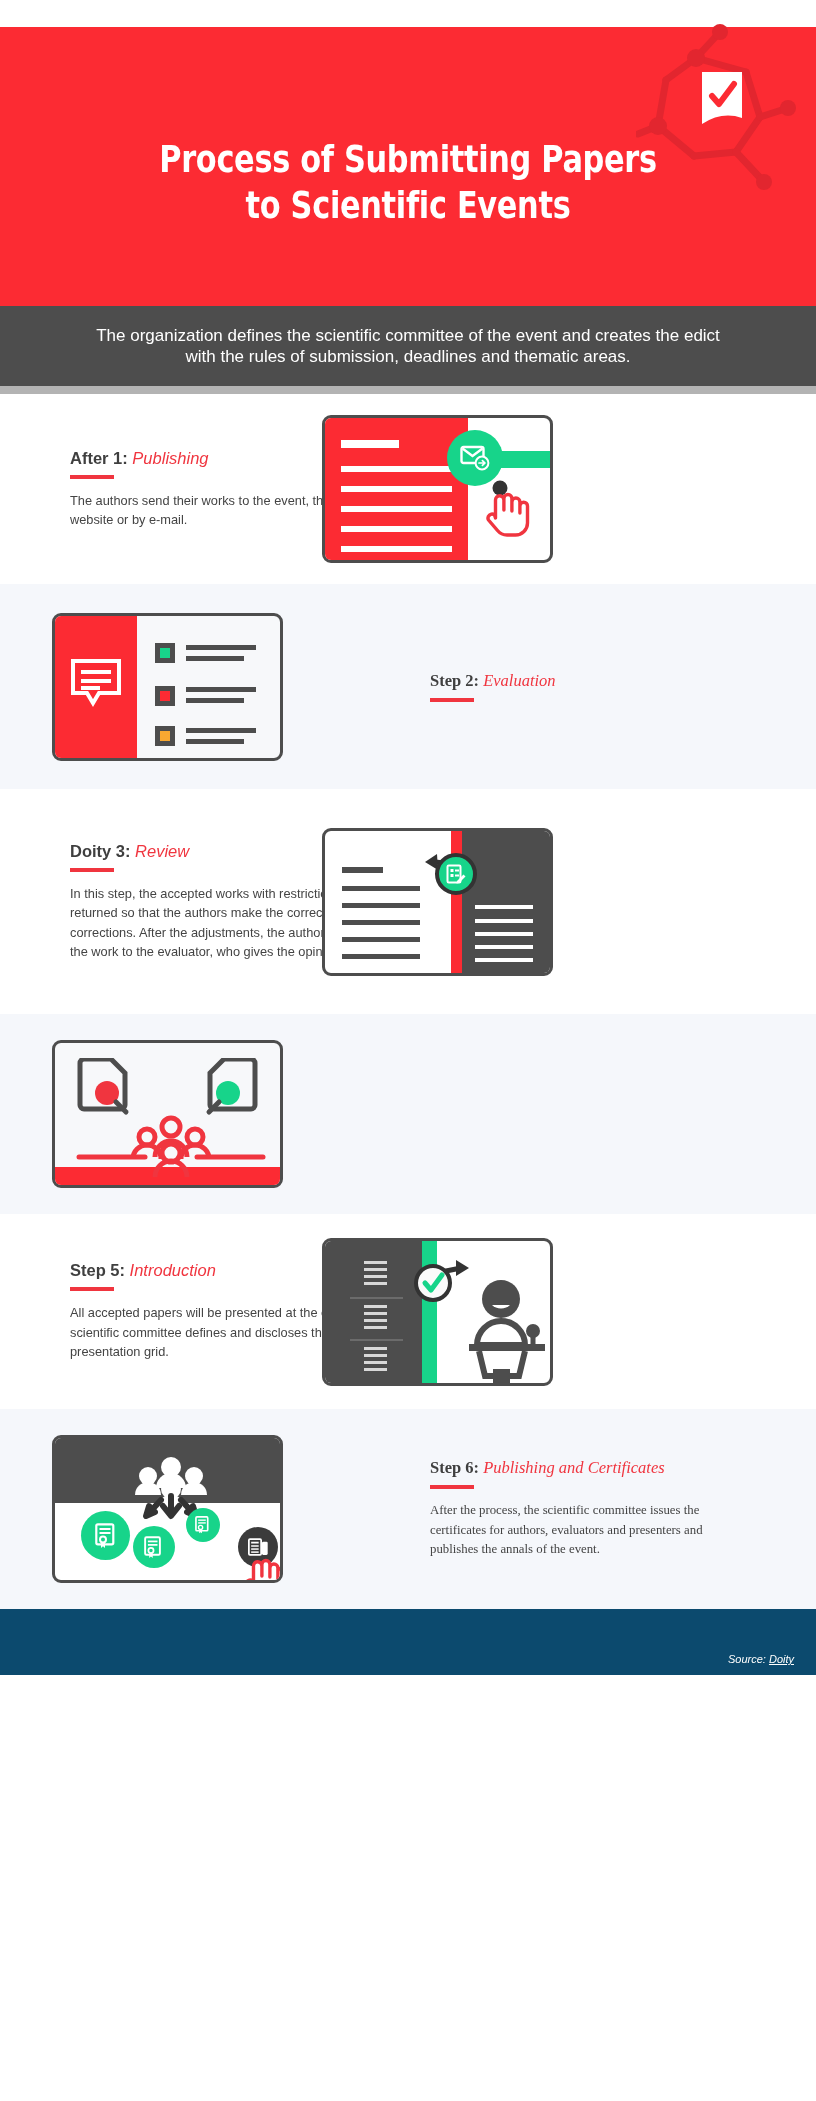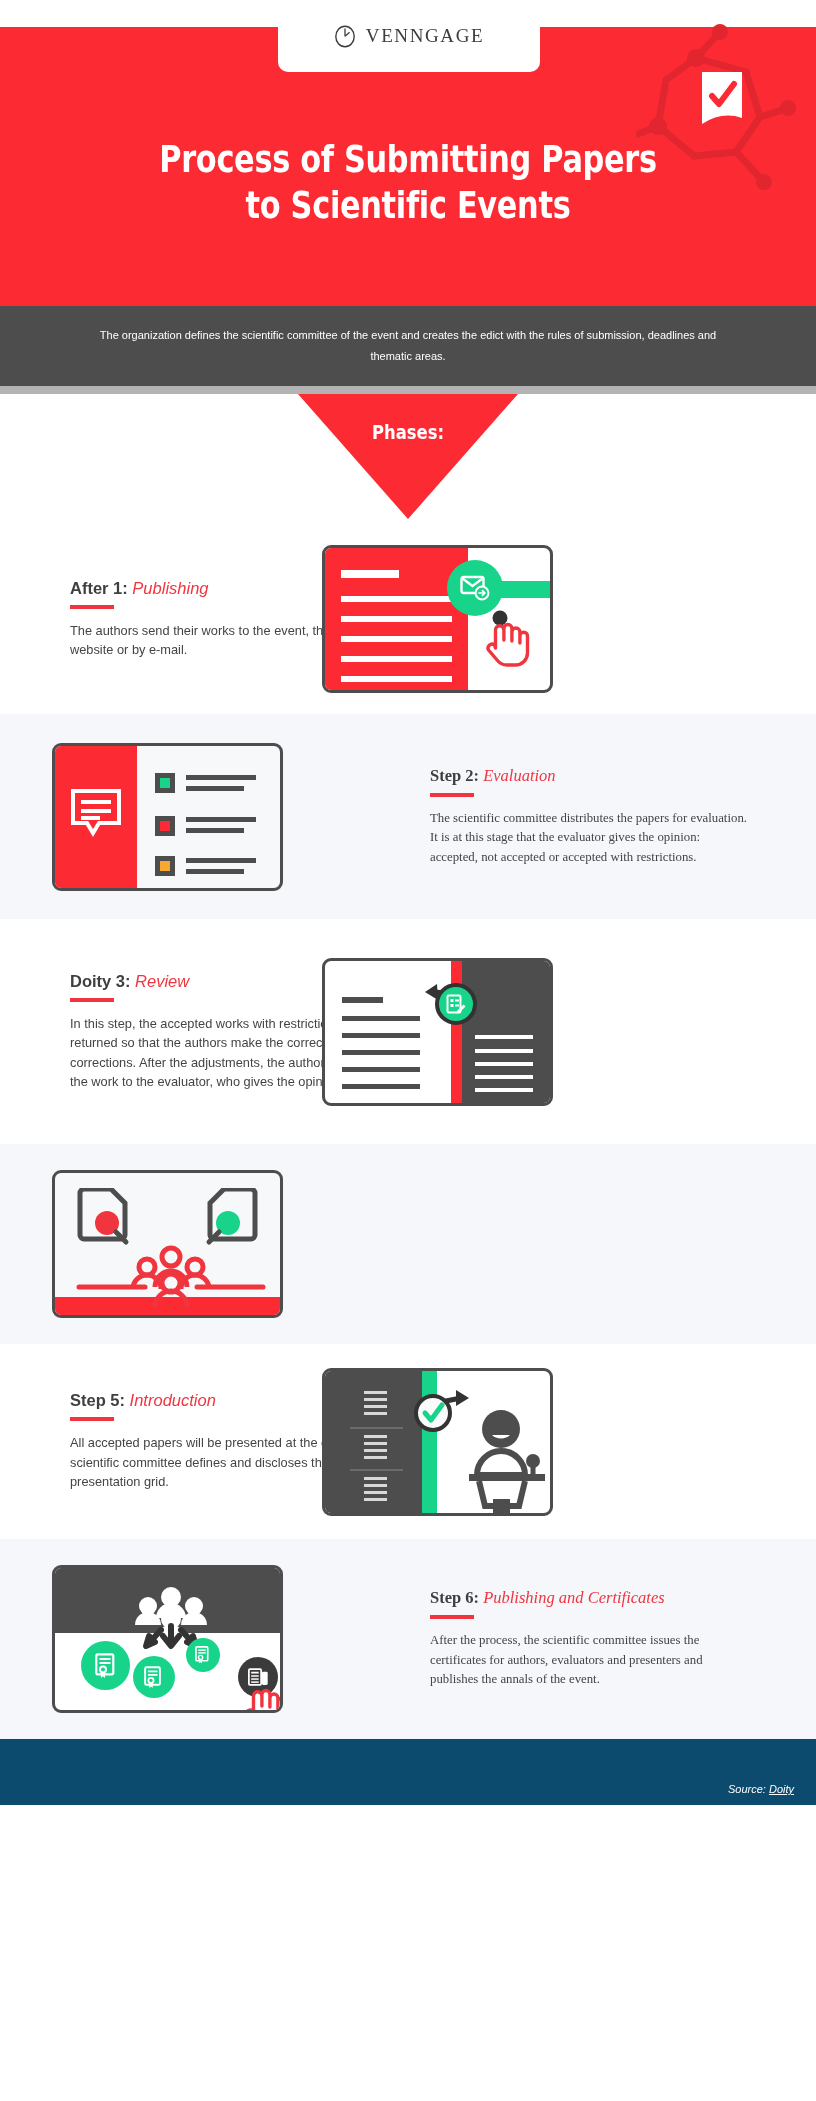--- a/index.html
+++ b/index.html
@@ -80,21 +80,21 @@
     height: 80px;
     background: #4d4d4d;
     display: flex;
     align-items: center;
     justify-content: center;
   }
   .subtitle-text {
     width: 640px;
     text-align: center;
     color: #ffffff;
-    font-size: 11px;
+    font-size: 17px;
     line-height: 21px;
   }
   .grey-rule {
     width: 816px;
     height: 8px;
     background: #b3b3b3;
   }
 
   
   .phases-wrap {
@@ -203,30 +203,20 @@
   .src-link { text-decoration: underline; font-style: italic; }
 </style>
 </head>
 <body>
 
 <div class="page">
 
   <div class="header">
     <div class="header-white-strip"></div>
 
-    <div class="logo-card">
-      <span>
-        <svg class="logo-mark" width="22" height="24" viewBox="0 0 22 24">
-          <ellipse cx="11" cy="12.5" rx="9.2" ry="10.2" fill="none" stroke="#3d3d3d" stroke-width="1.4"></ellipse>
-          <path d="M11 12.3 L11 4.6" stroke="#3d3d3d" stroke-width="1.3" fill="none"></path>
-          <path d="M11 12.3 L15.6 8.2" stroke="#3d3d3d" stroke-width="1.3" fill="none"></path>
-        </svg>
-      </span>
-      <span class="logo-text">VENNGAGE</span>
-    </div>
 
     <span class="hex-deco">
       <svg width="170" height="175" viewBox="0 0 170 175">
         <g stroke="#e2262f" stroke-width="7" fill="none" stroke-linecap="round">
           <path d="M60 36 L30 58"></path>
           <path d="M30 58 L22 104"></path>
           <path d="M22 104 L58 134"></path>
           <path d="M58 134 L100 130"></path>
           <path d="M100 130 L124 95"></path>
           <path d="M124 95 L110 50"></path>
@@ -254,24 +244,20 @@
       <div>Process of Submitting Papers</div>
       <div>to Scientific Events</div>
     </div>
   </div>
 
   <div class="subtitle-bar">
     <div class="subtitle-text">The organization defines the scientific committee of the event and creates the edict with the rules of submission, deadlines and thematic areas.</div>
   </div>
   <div class="grey-rule"></div>
 
-  <div class="phases-wrap">
-    <div class="phases-tri"></div>
-    <div class="phases-label">Phases:</div>
-  </div>
 
   <div class="step-row plain" style="height:190px;">
     <div class="step-text left">
       <div class="step-head">
         <span>After 1:</span>
         <span class="accent">Publishing</span>
       </div>
       <div class="step-underline"></div>
       <div class="step-body">The authors send their works to the event, through the website or by e-mail.</div>
     </div>
@@ -300,21 +286,20 @@
     </div>
   </div>
 
   <div class="step-row alt" style="height:205px;">
     <div class="step-text right">
       <div class="step-head">
         <span>Step 2:</span>
         <span class="accent">Evaluation</span>
       </div>
       <div class="step-underline"></div>
-      <div class="step-body">The scientific committee distributes the papers for evaluation. It is at this stage that the evaluator gives the opinion: accepted, not accepted or accepted with restrictions.</div>
     </div>
     <div class="step-illus illus-left">
       <div class="card" style="background:#f7f8fa;">
         <div style="position:absolute;left:0;top:0;width:82px;height:100%;background:#fc2b33;"></div>
         <svg style="position:absolute;left:16px;top:43px;" width="50" height="48" viewBox="0 0 50 48">
           <path d="M2 2 L48 2 L48 34 L28 34 L22 44 L16 34 L2 34 Z" fill="none" stroke="#fff" stroke-width="4"></path>
           <rect x="10" y="11" width="30" height="4" fill="#fff"></rect>
           <rect x="10" y="20" width="30" height="4" fill="#fff"></rect>
           <rect x="10" y="27" width="19" height="4" fill="#fff"></rect>
         </svg>

